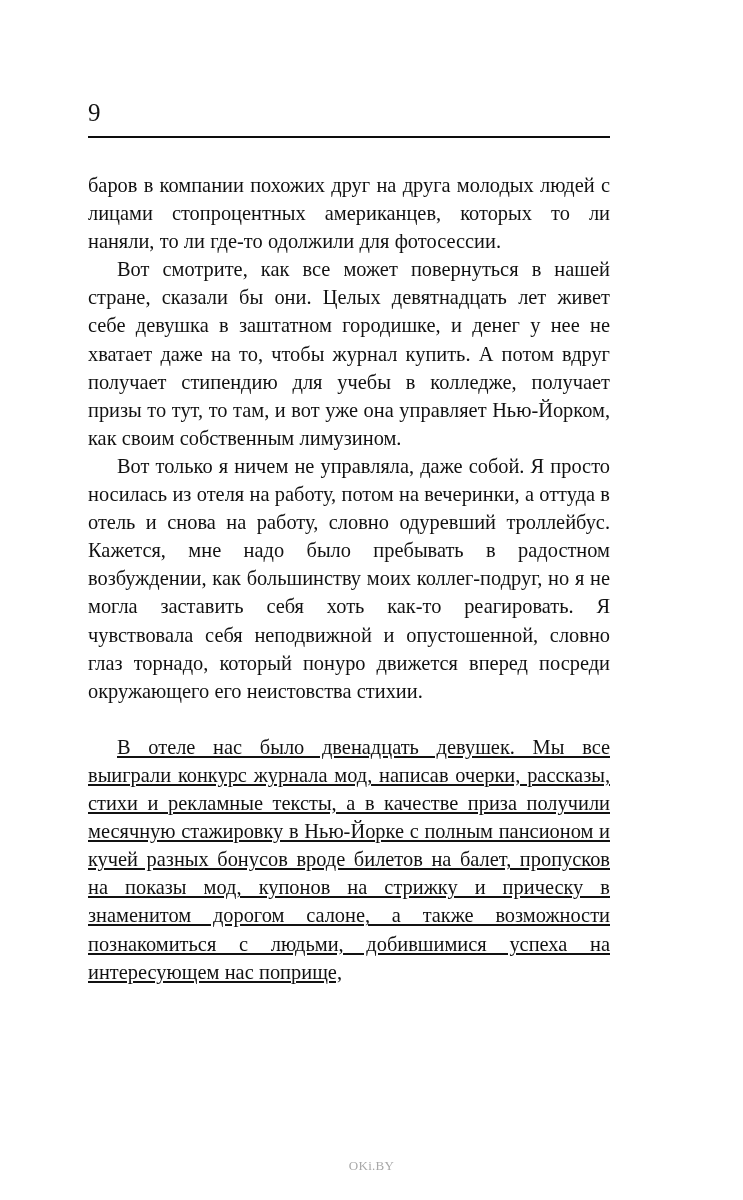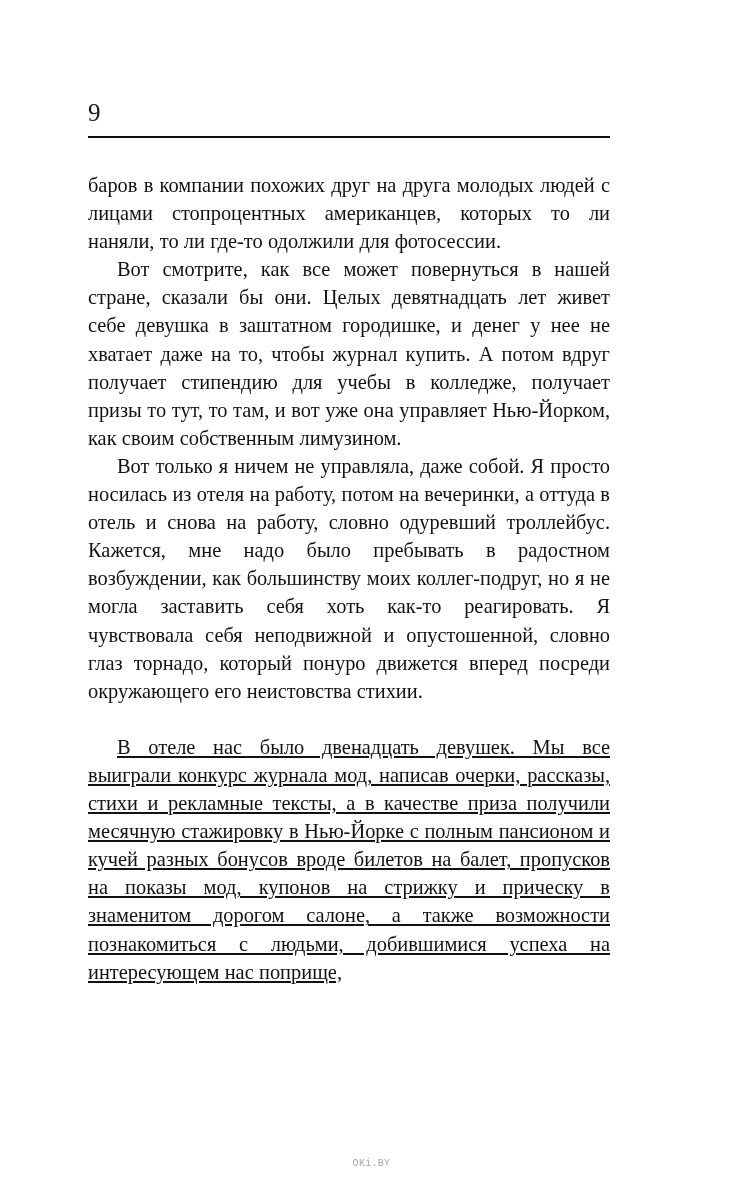--- a/index.html
+++ b/index.html
@@ -86,22 +86,22 @@
     text-decoration: underline;
   }
 
   
   .watermark {
     position: absolute;
     left: 0;
     top: 1158px;
     width: 743px;
     text-align: center;
-    font-family: Liberation Mono, monospace;
-    font-size: 10px;
+    font-family: Liberation Serif, serif;
+    font-size: 13px;
     letter-spacing: 0.3px;
     color: #a8a8a8;
     user-select: none;
   }
 </style>
 </head>
 <body>
 
 <div class="page">
 

